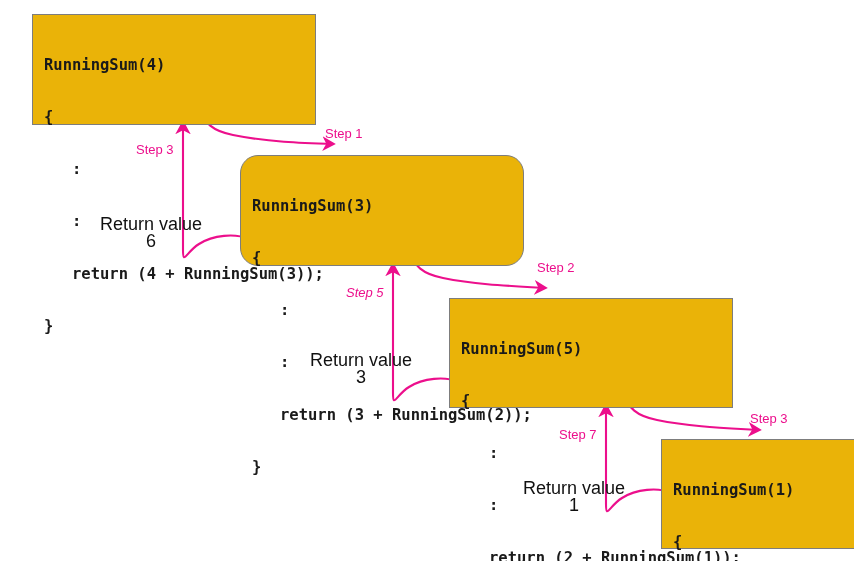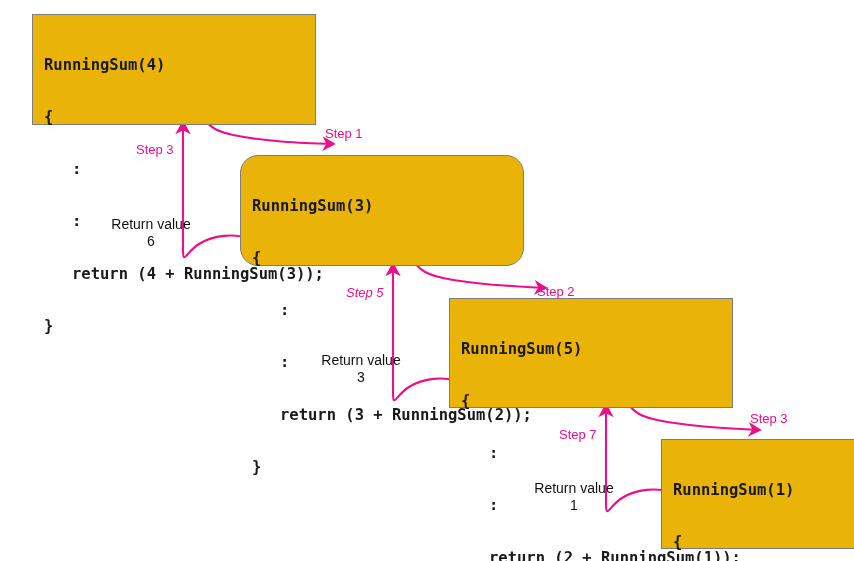--- a/index.html
+++ b/index.html
@@ -53,21 +53,21 @@
     font-family: "Liberation Sans", sans-serif;
     font-size: 13px;
     font-weight: 400;
     white-space: nowrap;
     z-index: 3;
   }
   .ret-label {
     position: absolute;
     color: #111111;
     font-family: "Liberation Sans", sans-serif;
-    font-size: 14px;
+    font-size: 18px;
     font-weight: 400;
     text-align: center;
     white-space: nowrap;
     line-height: 17px;
     z-index: 3;
   }
   .ret-label .ret-val {
     display: block;
   }
 </style>
@@ -152,21 +152,21 @@
       <span class="code-line">RunningSum(1)</span>
       <span class="code-line">{</span>
       
       <span class="code-line"></span>
       <span class="code-line"></span>
       
     </div>
   </div>
 
   <div class="step-label" style="left:325px; top:126px;">Step 1</div>
-  <div class="step-label" style="left:537px; top:284px;">Step 2</div>
+  <div class="step-label" style="left:537px; top:260px;">Step 2</div>
   <div class="step-label" style="left:750px; top:411px;">Step 3</div>
 
   <div class="step-label" style="left:136px; top:142px;">Step 3</div>
   <div class="step-label" style="left:346px; top:285px;font-style:italic;">Step 5</div>
   <div class="step-label" style="left:559px; top:427px;">Step 7</div>
 
   <div class="ret-label" style="left:99px; top:216px; width:104px;">
     <span>Return value</span>
     <span class="ret-val">6</span>
   </div>

